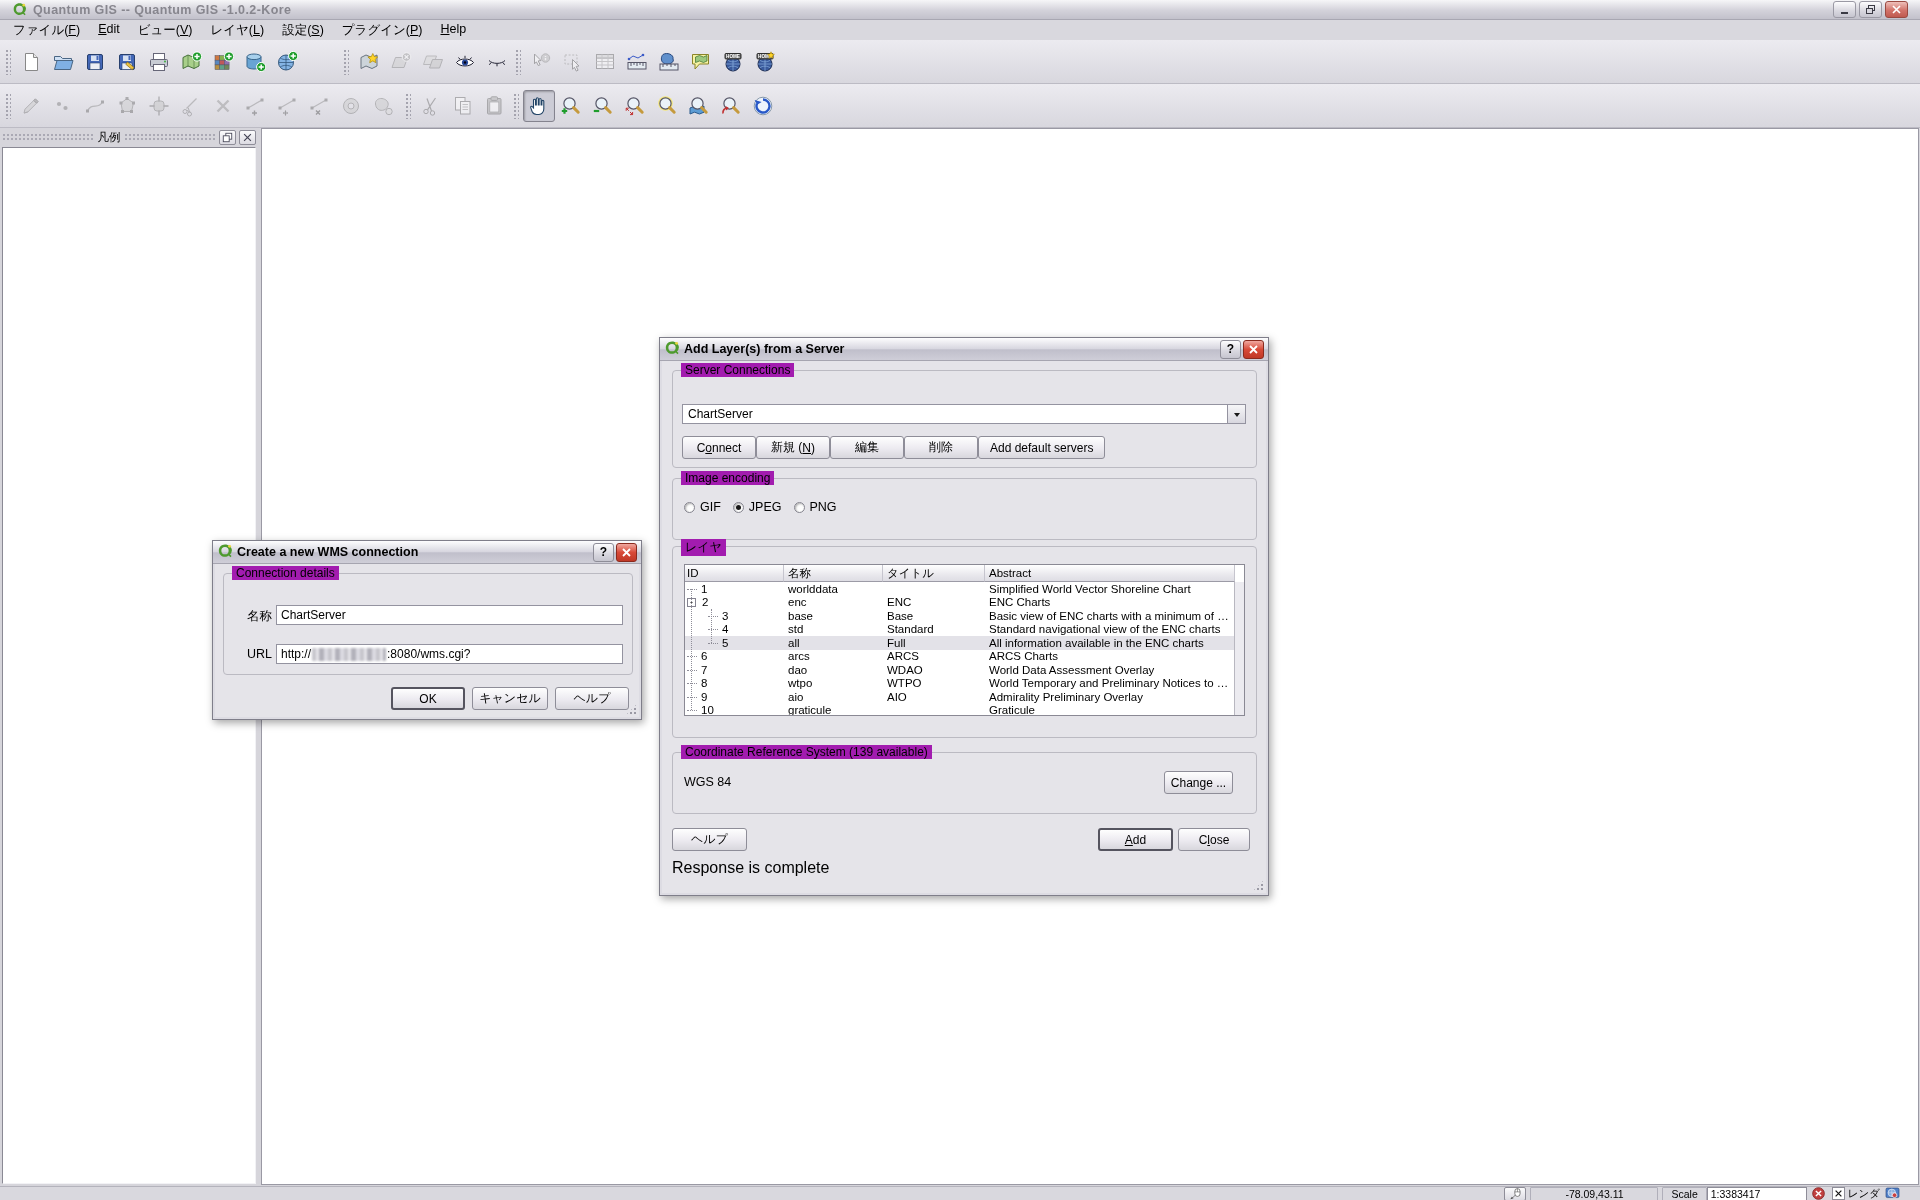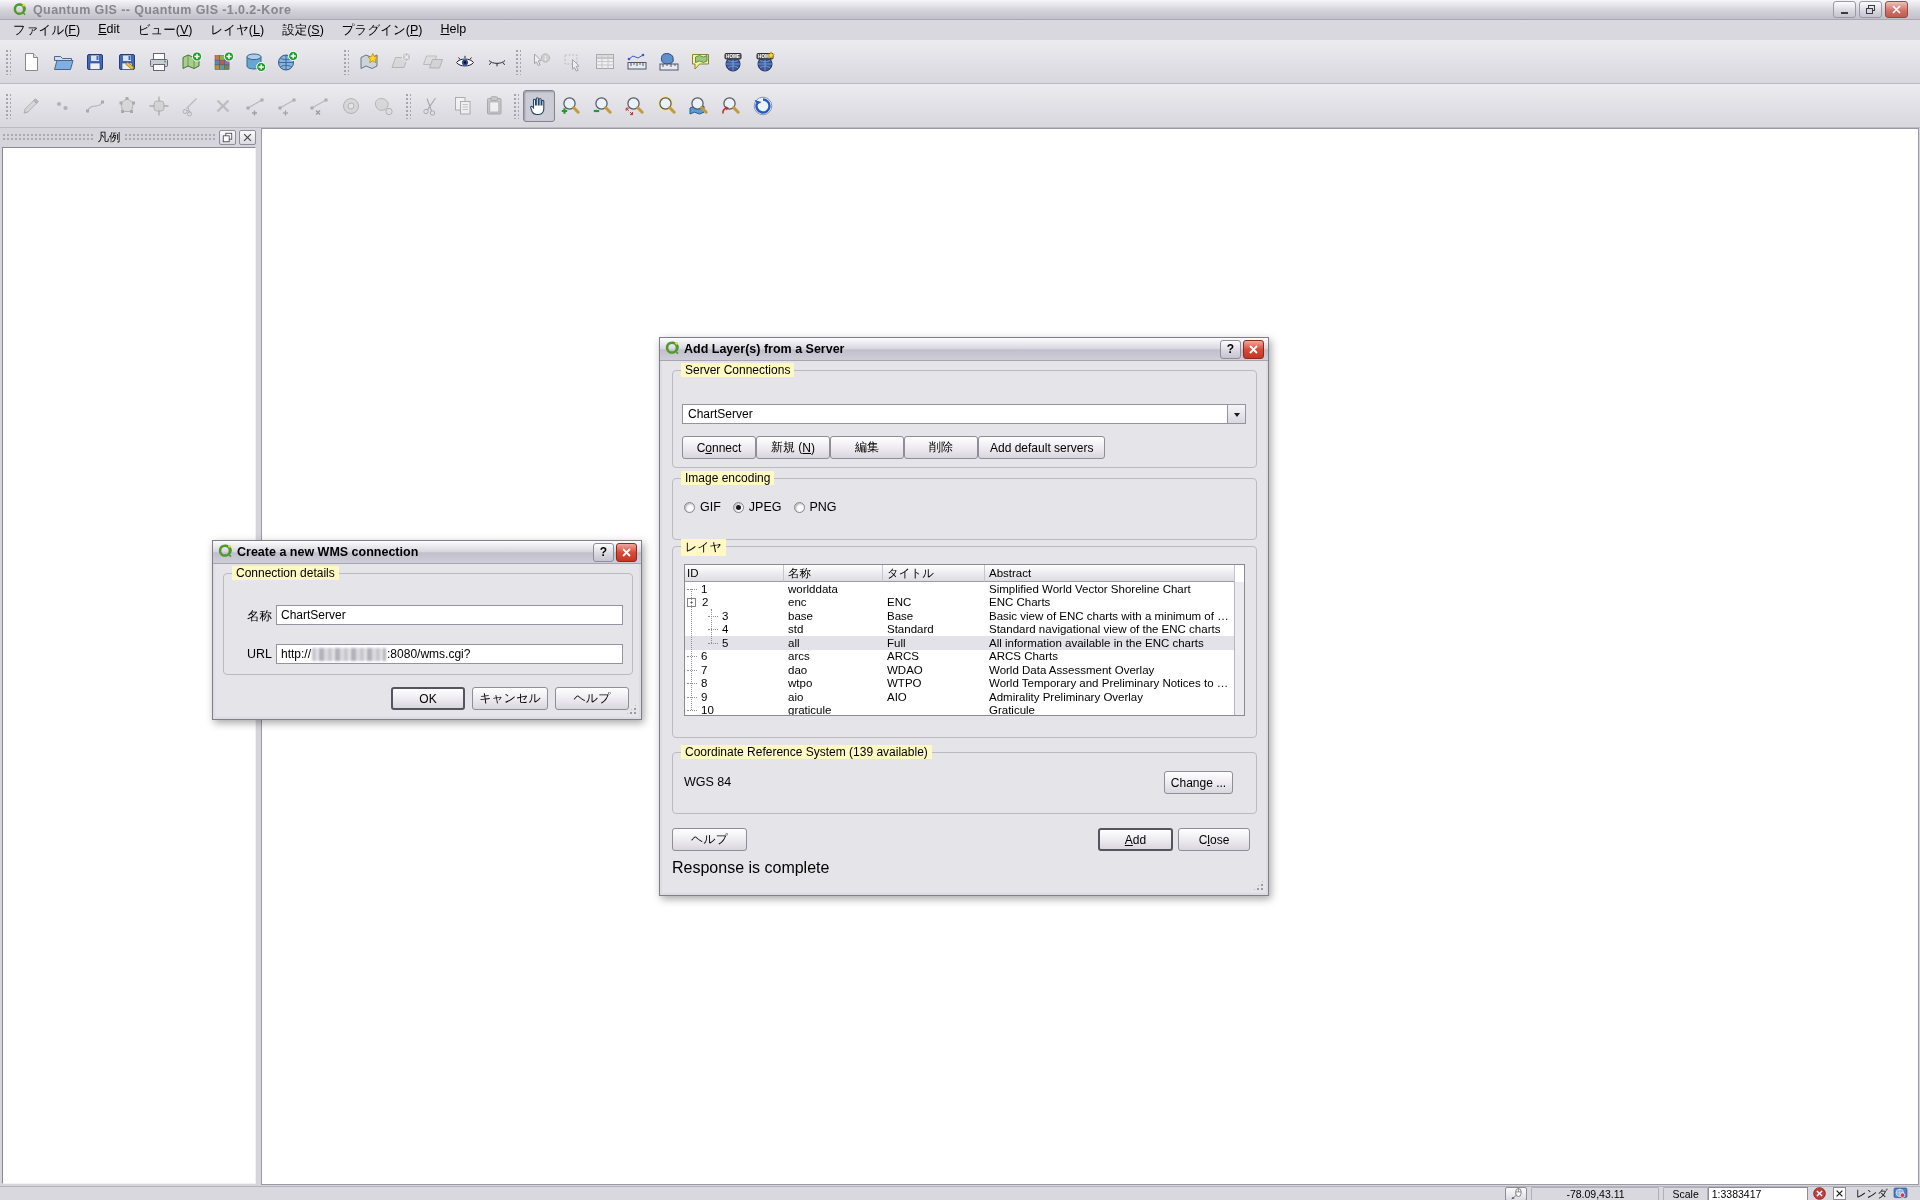--- a/index.html
+++ b/index.html
@@ -34,43 +34,43 @@
   .lhead{height:16px;display:flex;align-items:center;gap:3px}
   .ldots{flex:1;height:8px;background-image:radial-gradient(circle,#aaa9b4 1px,rgba(0,0,0,0) 1.1px);background-size:4px 4px}
   .ltitle{font-size:11.5px}
   .lbtn{width:15px;height:13px;border:1px solid #8e8d98;border-radius:2px;
     background:linear-gradient(#fbfbfc,#dcdbe2);display:flex;align-items:center;justify-content:center}
   .lbody{position:absolute;top:18px;left:0;right:0;bottom:0;background:#fff;
     border:1px solid #8a8994;border-right-color:#f2f2f5;border-bottom-color:#f2f2f5}
   .canvas{position:absolute;left:261px;top:128px;right:1px;bottom:15px;background:#fff;border:1px solid #9a99a4}
   
   .statusbar{position:absolute;left:0;right:0;bottom:0;height:14px;background:#d9d8de;
-    border-top:1px solid #b4b3bc;display:flex;align-items:center;font-size:10.5px;padding:0 12px;box-sizing:border-box}
+    border-top:1px solid #b4b3bc;display:flex;align-items:center;font-size:10.5px;padding:0 20px;box-sizing:border-box}
   .sb-spacer{flex:1}
   .sb-panel{height:12px;display:flex;align-items:center;justify-content:center;
     border:1px solid #b0afba;border-radius:1px;padding:0 8px;margin-left:4px}
   .sb-input{height:12px;width:92px;background:#fff;border:1px solid #8e8d98;
     padding:0 3px;display:flex;align-items:center;}
   .sb-ico{display:flex;align-items:center;justify-content:center;margin-left:5px}
   .cb{width:11px;height:11px;background:#fff;border:1px solid #8e8d98;display:flex;
     align-items:center;justify-content:center;margin-left:7px}
-  .cb-lbl{margin-left:10px}
+  .cb-lbl{margin-left:3px}
   
   .dlg{position:absolute;background:#e5e4e9;border:1px solid #7f7e8a;
     box-shadow:2px 3px 8px rgba(0,0,0,.35),inset 0 0 0 2px #dddce3}
   .dtitle{position:absolute;top:0;left:0;right:0;height:23px;
     background:linear-gradient(180deg,#fdfdfe,#d8d7e0 48%,#c0bfcb 54%,#cfced8);
     display:flex;align-items:center;padding:0 4px;border-bottom:1px solid #a6a5b0;box-sizing:border-box}
   .dtxt{font-weight:bold;font-size:12.5px;margin-left:4px}
   .dbtns{margin-left:auto;display:flex;gap:2px}
   .dbtn{width:19px;height:17px;border:1px solid #8e8d98;border-radius:3px;display:flex;align-items:center;
     justify-content:center;background:linear-gradient(#fdfdfe,#d8d7df 60%,#c6c5cf);font-weight:bold;font-size:12px}
   .dbtn.close{background:linear-gradient(#f0a8a0,#d84a38 50%,#c03826);border-color:#8a2a1e}
   .grp{position:absolute;border:1px solid #bbbac2;border-radius:4px}
-  .glbl{position:absolute;top:-8px;left:8px;background:#fef9c3;padding:0 4px;font-size:12px;white-space:nowrap}
+  .glbl{position:absolute;top:-8px;left:8px;background:#a21caf;padding:0 4px;font-size:12px;white-space:nowrap}
   .btn{height:23px;box-sizing:border-box;border:1px solid #8e8d98;border-radius:3px;
     background:linear-gradient(180deg,#fefefe,#eceaf0 55%,#d8d7dd);font-size:12px;font-family:inherit;
     display:flex;align-items:center;justify-content:center;padding:0 10px;position:absolute;white-space:nowrap}
   .btn.default{border:2px solid #55545f}
   .combo{position:absolute;height:20px;background:#fff;border:1px solid #9493a0;display:flex;align-items:center;box-sizing:border-box}
   .cval{flex:1;padding:0 5px;font-size:12px}
   .cdd{width:17px;align-self:stretch;border-left:1px solid #9493a0;
     background:linear-gradient(#f6f6f8,#d8d7df);display:flex;align-items:center;justify-content:center}
   .arr{width:0;height:0;border:3.5px solid rgba(0,0,0,0);border-top:4.5px solid #1a1a1a;margin-top:4px}
   .tin{position:absolute;height:20px;background:#fff;border:1px solid #9493a0;font-size:12px;

